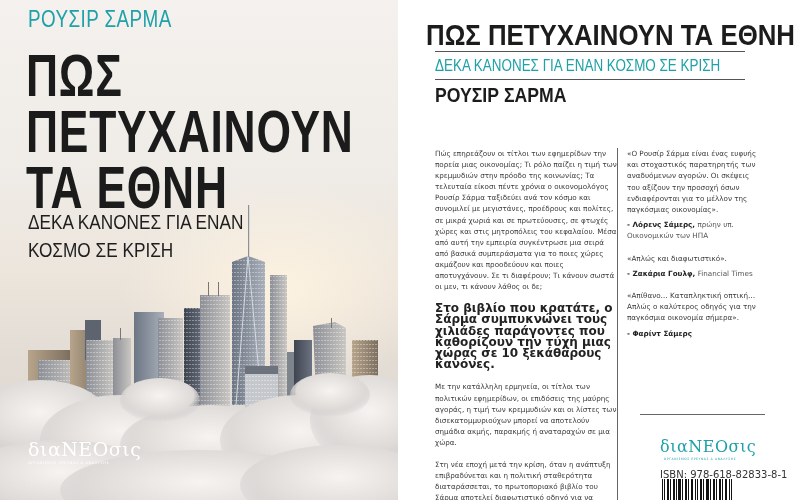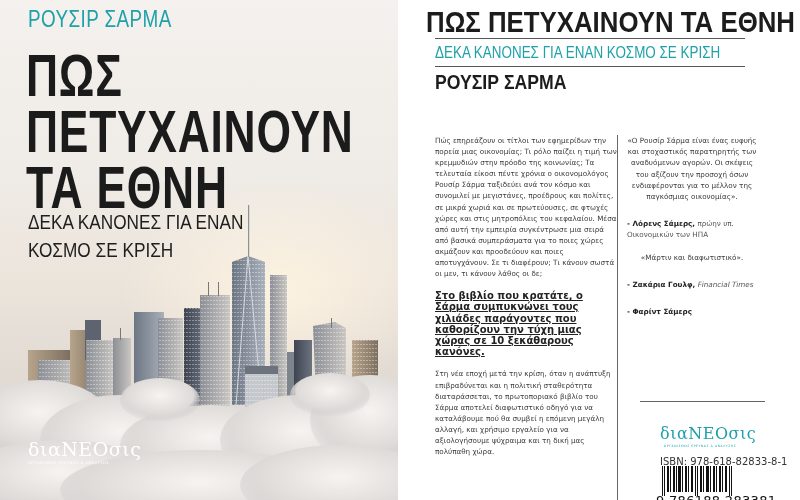--- a/index.html
+++ b/index.html
@@ -44,21 +44,21 @@
     font-family: "DejaVu Serif", serif; font-size: 19px; letter-spacing: 0.5px;
   }
   .logo-sub {
     font-family: "DejaVu Sans", sans-serif; font-size: 3.5px; letter-spacing: 0.6px; margin-top: 1px; white-space: nowrap;
   }
   .front .logo .logo-text { color: #ffffff; }
   .front .logo .logo-sub { color: #ffffff; }
 
   
   .back {
-    position: absolute; left: 398px; top: 4px; width: 402px; height: 372px; background: #ffffff;
+    position: absolute; left: 398px; top: 17px; width: 402px; height: 372px; background: #ffffff;
   }
   .back .b-title {
     position: absolute; left: 28px; top: 2px;
     font-family: "Liberation Sans", sans-serif; font-weight: bold;
     font-size: 30px; line-height: 32px; color: #1c1c1c;
     transform: scaleX(0.86); transform-origin: left top; white-space: nowrap;
   }
   .back .rule { position: absolute; left: 37px; width: 310px; height: 1px; background: #555; }
   .back .b-subtitle {
     position: absolute; left: 37px; top: 40px;
@@ -68,32 +68,32 @@
   .back .b-author {
     position: absolute; left: 37px; top: 66px;
     font-family: "Liberation Sans", sans-serif; font-weight: bold; font-size: 21px; color: #1c1c1c;
     transform: scaleX(0.84); transform-origin: left top; white-space: nowrap;
   }
   .back .col-left {
     position: absolute; left: 37px; top: 131px; width: 183px;
     font-size: 7.2px; line-height: 11.1px; color: #3a3a3a;
   }
   .col-left p { margin-bottom: 11px; }
-  .col-left p.bold { font-weight: bold; color: #222; font-size: 10px; line-height: 11.2px; text-decoration: underline; }
+  .col-left p.bold { font-weight: bold; color: #222; font-size: 12px; line-height: 11.2px; }
   .back .divider { position: absolute; left: 219px; top: 131px; width: 1px; height: 369px; background: #666; }
   .back .col-right {
     position: absolute; left: 229px; top: 131px; width: 130px;
     font-size: 7.2px; line-height: 11.2px; color: #3a3a3a;
   }
   .quote { margin-bottom: 11px; }
-  .quote .q-text { display: block; text-align: center; }
-  .quote .q-src { display: block; margin-top: 16px; }
+  .quote .q-text { display: block; }
+  .quote .q-src { display: block; margin-top: 4px; }
   .quote .q-name { font-weight: bold; color: #222; }
   .quote .q-role { color: #555; }
-  .quote .q-role.ital { font-style: italic; }
+  .quote .q-role.ital { }
   .back .rule-right { position: absolute; left: 242px; top: 397px; width: 125px; height: 1px; background: #666; }
   .back .logo {
     position: absolute; left: 262px; top: 420px; text-align: center; width: 80px;
   }
   .back .logo .logo-text { color: #1ea1a8; font-size: 16px; }
   .back .logo .logo-sub { color: #1ea1a8; font-size: 3px; }
   .back .isbn {
     position: absolute; left: 262px; top: 452px; font-size: 10px; color: #333; white-space: nowrap;
   }
   .back .barcode {
@@ -215,35 +215,37 @@
 <div class="back">
   <div class="b-title">ΠΩΣ ΠΕΤΥΧΑΙΝΟΥΝ ΤΑ ΕΘΝΗ</div>
   <div class="rule" style="top:34px;"></div>
   <div class="b-subtitle">ΔΕΚΑ ΚΑΝΟΝΕΣ ΓΙΑ ΕΝΑΝ ΚΟΣΜΟ ΣΕ ΚΡΙΣΗ</div>
   <div class="rule" style="top:62px;"></div>
   <div class="b-author">ΡΟΥΣΙΡ ΣΑΡΜΑ</div>
 
   <div class="col-left">
     <p>Πώς επηρεάζουν οι τίτλοι των εφημερίδων την πορεία μιας οικονομίας; Τι ρόλο παίζει η τιμή των κρεμμυδιών στην πρόοδο της κοινωνίας; Τα τελευταία είκοσι πέντε χρόνια ο οικονομολόγος Ρουσίρ Σάρμα ταξιδεύει ανά τον κόσμο και συνομιλεί με μεγιστάνες, προέδρους και πολίτες, σε μικρά χωριά και σε πρωτεύουσες, σε φτωχές χώρες και στις μητροπόλεις του κεφαλαίου. Μέσα από αυτή την εμπειρία συγκέντρωσε μια σειρά από βασικά συμπεράσματα για το ποιες χώρες ακμάζουν και προοδεύουν και ποιες αποτυγχάνουν. Σε τι διαφέρουν; Τι κάνουν σωστά οι μεν, τι κάνουν λάθος οι δε;</p>
     <p class="bold">Στο βιβλίο που κρατάτε, ο Σάρμα συμπυκνώνει τους χιλιάδες παράγοντες που καθορίζουν την τύχη μιας χώρας σε 10 ξεκάθαρους κανόνες.</p>
+    <p>Με την κατάλληλη ερμηνεία, οι τίτλοι των πολιτικών εφημερίδων, οι επιδόσεις της μαύρης αγοράς, η τιμή των κρεμμυδιών και οι λίστες των δισεκατομμυριούχων μπορεί να αποτελούν σημάδια ακμής, παρακμής ή αναταραχών σε μια χώρα.</p>
     <p>Στη νέα εποχή μετά την κρίση, όταν η ανάπτυξη επιβραδύνεται και η πολιτική σταθερότητα διαταράσσεται, το πρωτοποριακό βιβλίο του Σάρμα αποτελεί διαφωτιστικό οδηγό για να καταλάβουμε πού θα συμβεί η επόμενη μεγάλη αλλαγή, και χρήσιμο εργαλείο για να αξιολογήσουμε ψύχραιμα και τη δική μας πολύπαθη χώρα.</p>
   </div>
 
   <div class="divider"></div>
 
   <div class="col-right">
     <div class="quote">
       <span class="q-text">«Ο Ρουσίρ Σάρμα είναι ένας ευφυής και στοχαστικός παρατηρητής των αναδυόμενων αγορών. Οι σκέψεις του αξίζουν την προσοχή όσων ενδιαφέρονται για το μέλλον της παγκόσμιας οικονομίας».</span>
       <span class="q-src"><span class="q-name">- Λόρενς Σάμερς,</span> <span class="q-role">πρώην υπ. Οικονομικών των ΗΠΑ</span></span>
     </div>
     <div class="quote">
-      <span class="q-text">«Μάρτιν και διαφωτιστικό».</span>
+      <span class="q-text">«Απλώς και διαφωτιστικό».</span>
       <span class="q-src"><span class="q-name">- Ζακάρια Γουλφ,</span> <span class="q-role ital">Financial Times</span></span>
     </div>
     <div class="quote">
+      <span class="q-text">«Απίθανο… Καταπληκτική οπτική… Απλώς ο καλύτερος οδηγός για την παγκόσμια οικονομία σήμερα».</span>
       <span class="q-src"><span class="q-name">- Φαρίντ Σάμερς</span></span>
     </div>
   </div>
 
   <div class="rule-right"></div>
 
   <div class="logo">
     <div class="logo-text">διαΝΕΟσις</div>
     <div class="logo-sub">ΟΡΓΑΝΙΣΜΟΣ ΕΡΕΥΝΑΣ &amp; ΑΝΑΛΥΣΗΣ</div>
   </div>

